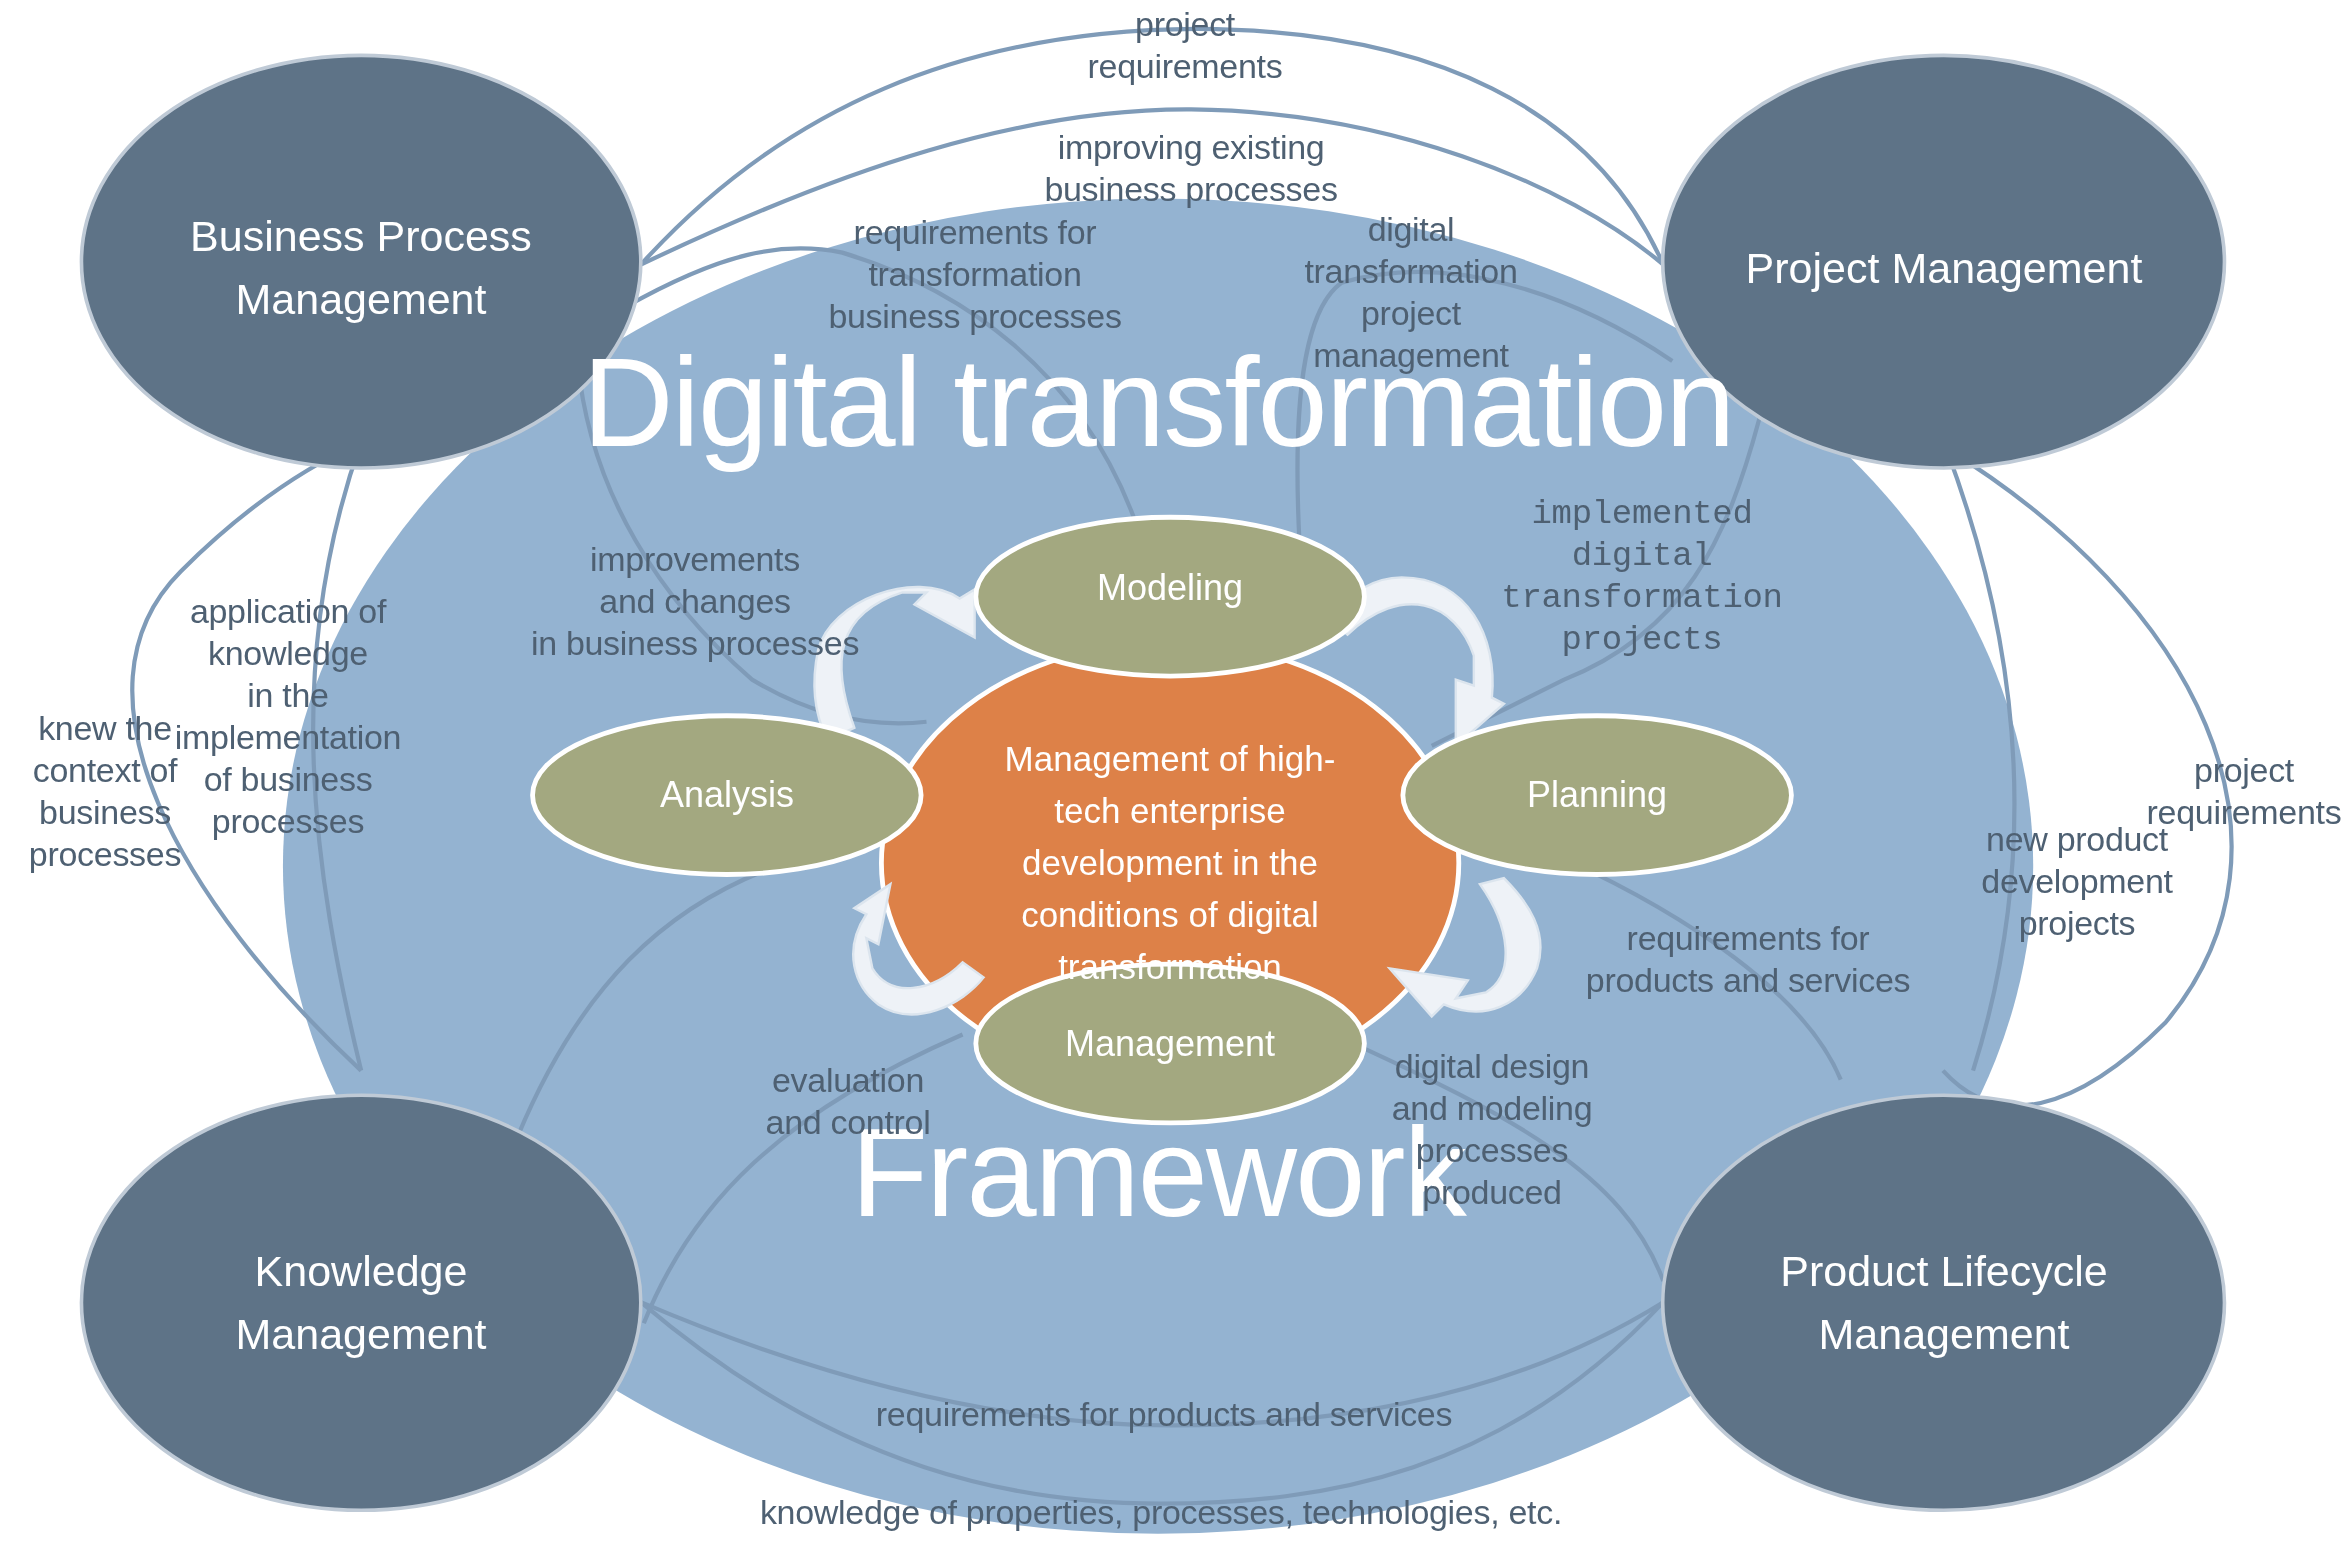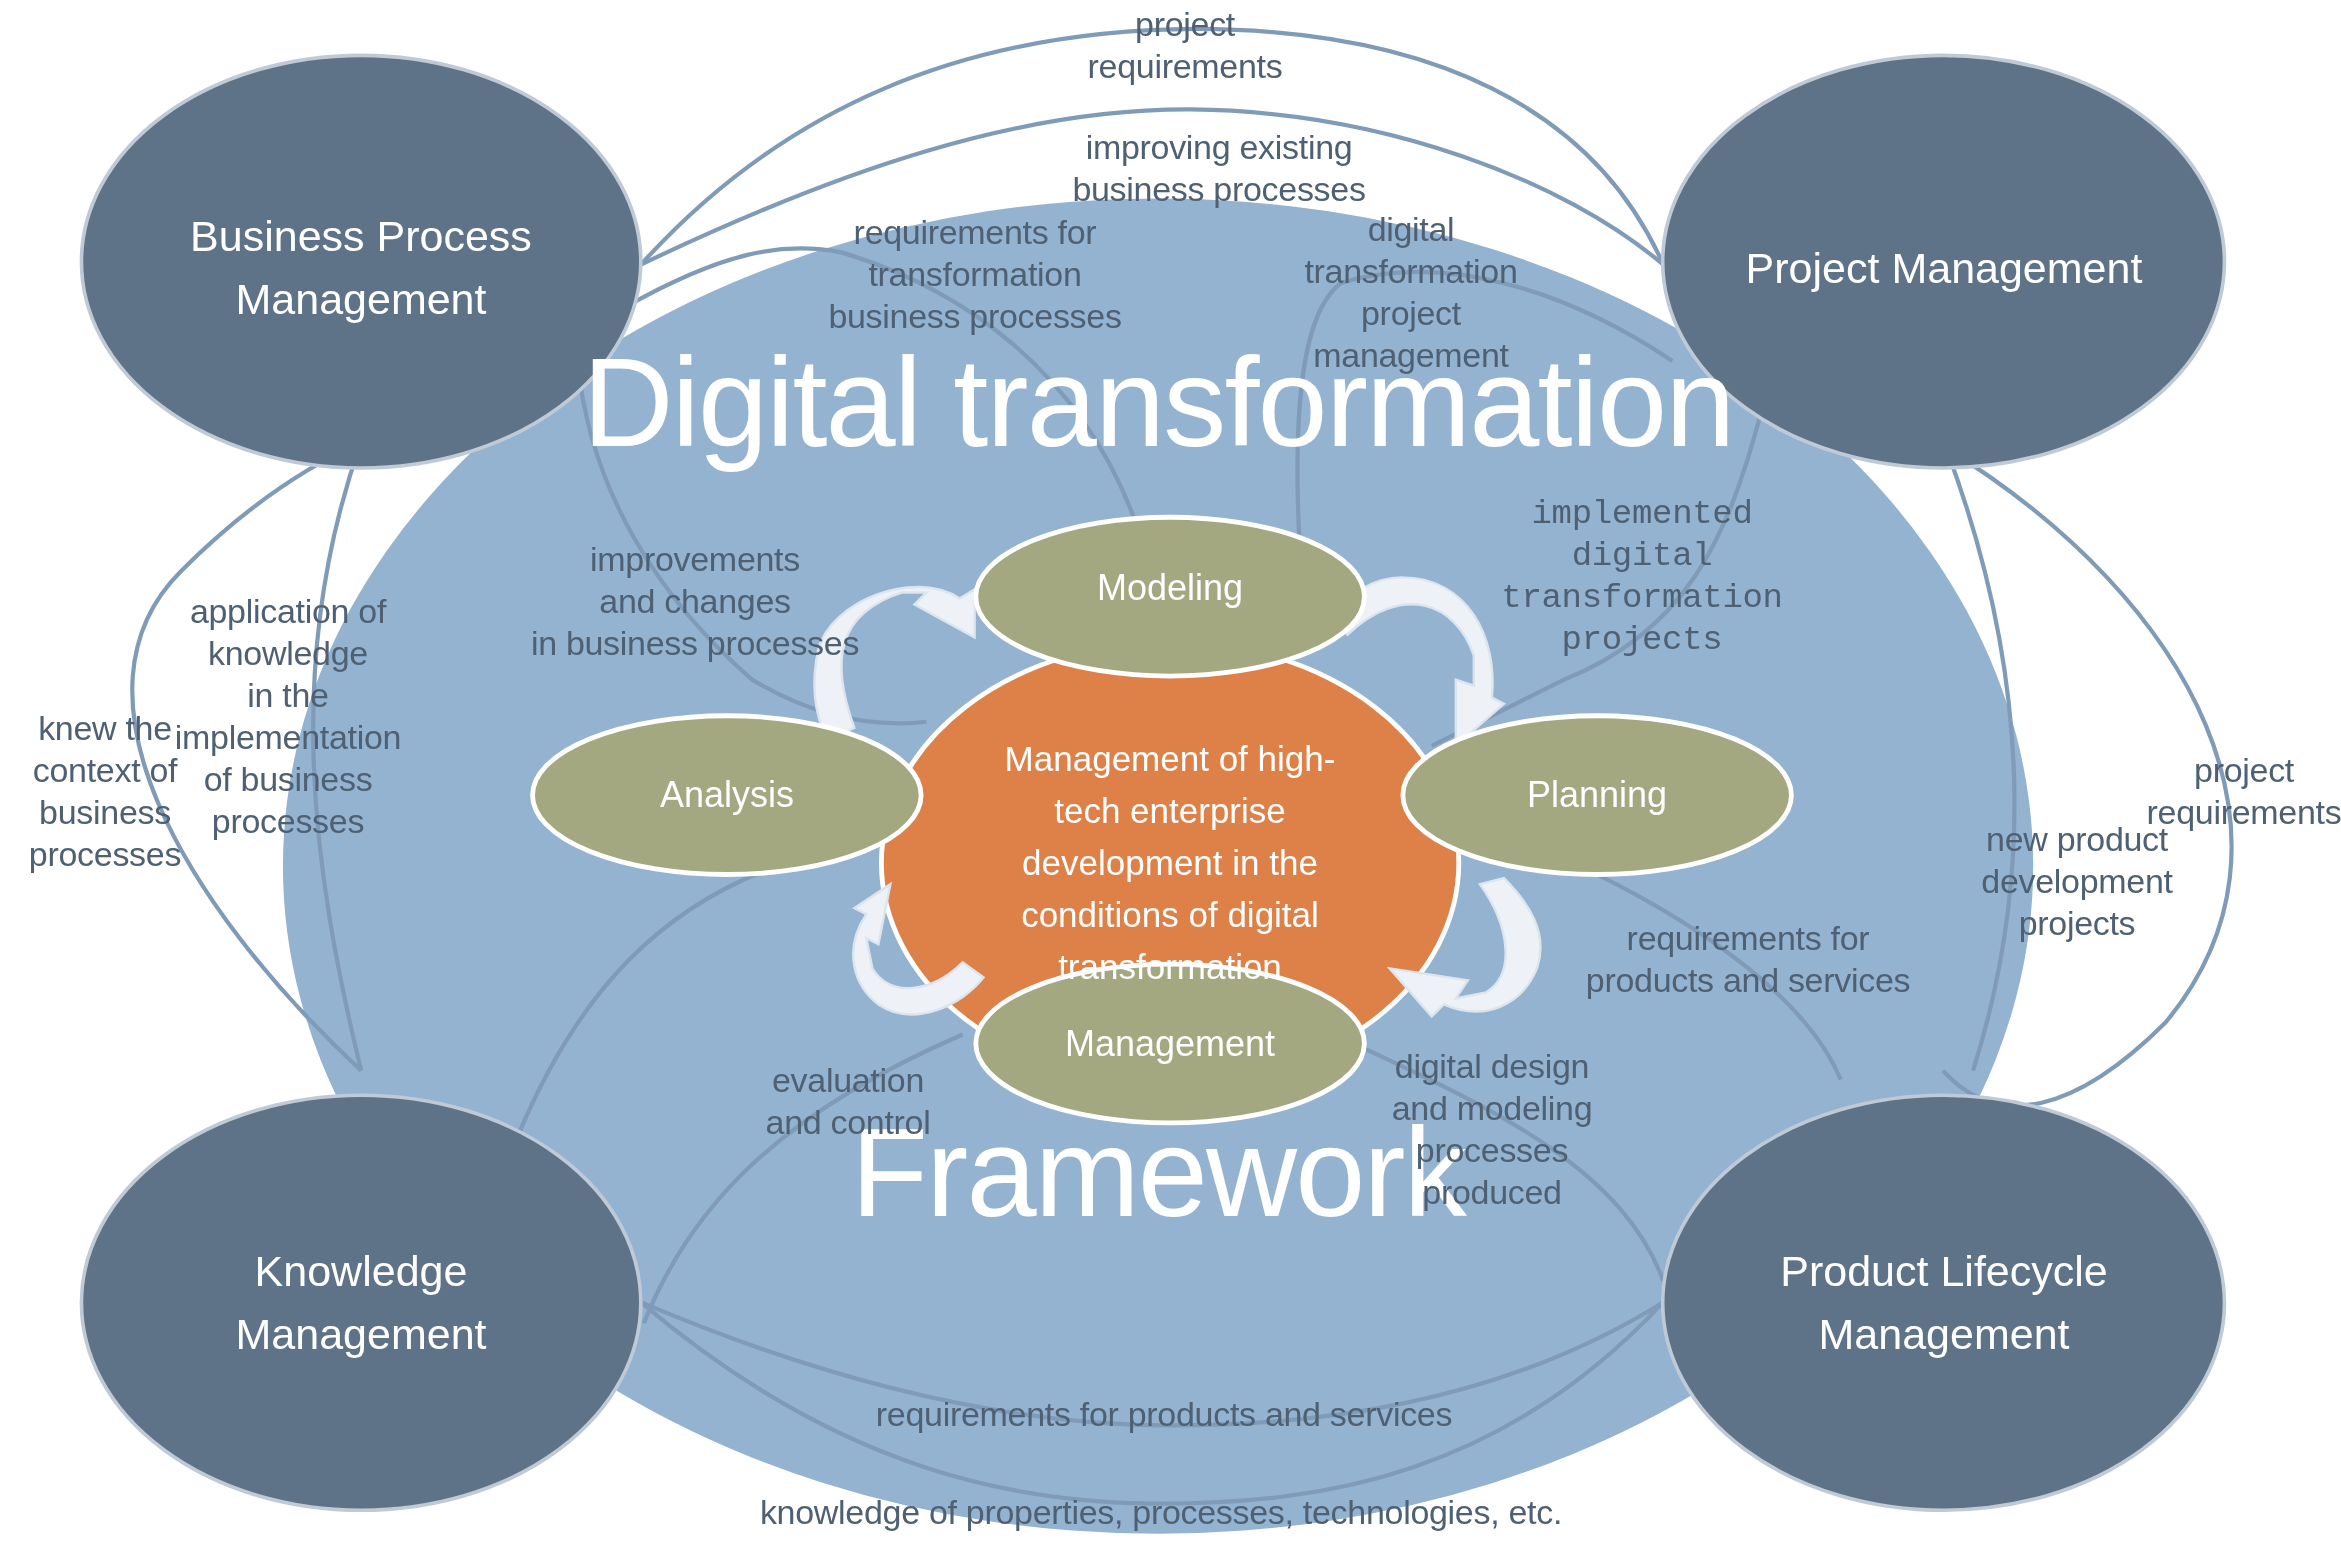--- a/index.html
+++ b/index.html
@@ -98,21 +98,21 @@
   <div class="node-text green-text" style="left:727px; top:795px;">Analysis</div>
 
   <div class="node-text center-text" style="left:1170px; top:863px;">Management of high-
 tech enterprise
 development in the
 conditions of digital
 transformation</div>
 
   <div class="lbl" style="left:1185px; top:3px;">project
 requirements</div>
-  <div class="lbl" style="left:1191px; top:126px;margin-left:28px;">improving existing
+  <div class="lbl" style="left:1191px; top:126px;">improving existing
 business processes</div>
   <div class="lbl" style="left:975px; top:211px;">requirements for
 transformation
 business processes</div>
   <div class="lbl" style="left:1411px; top:208px;">digital
 transformation
 project
 management</div>
   <div class="lbl" style="left:695px; top:538px;">improvements
 and changes

